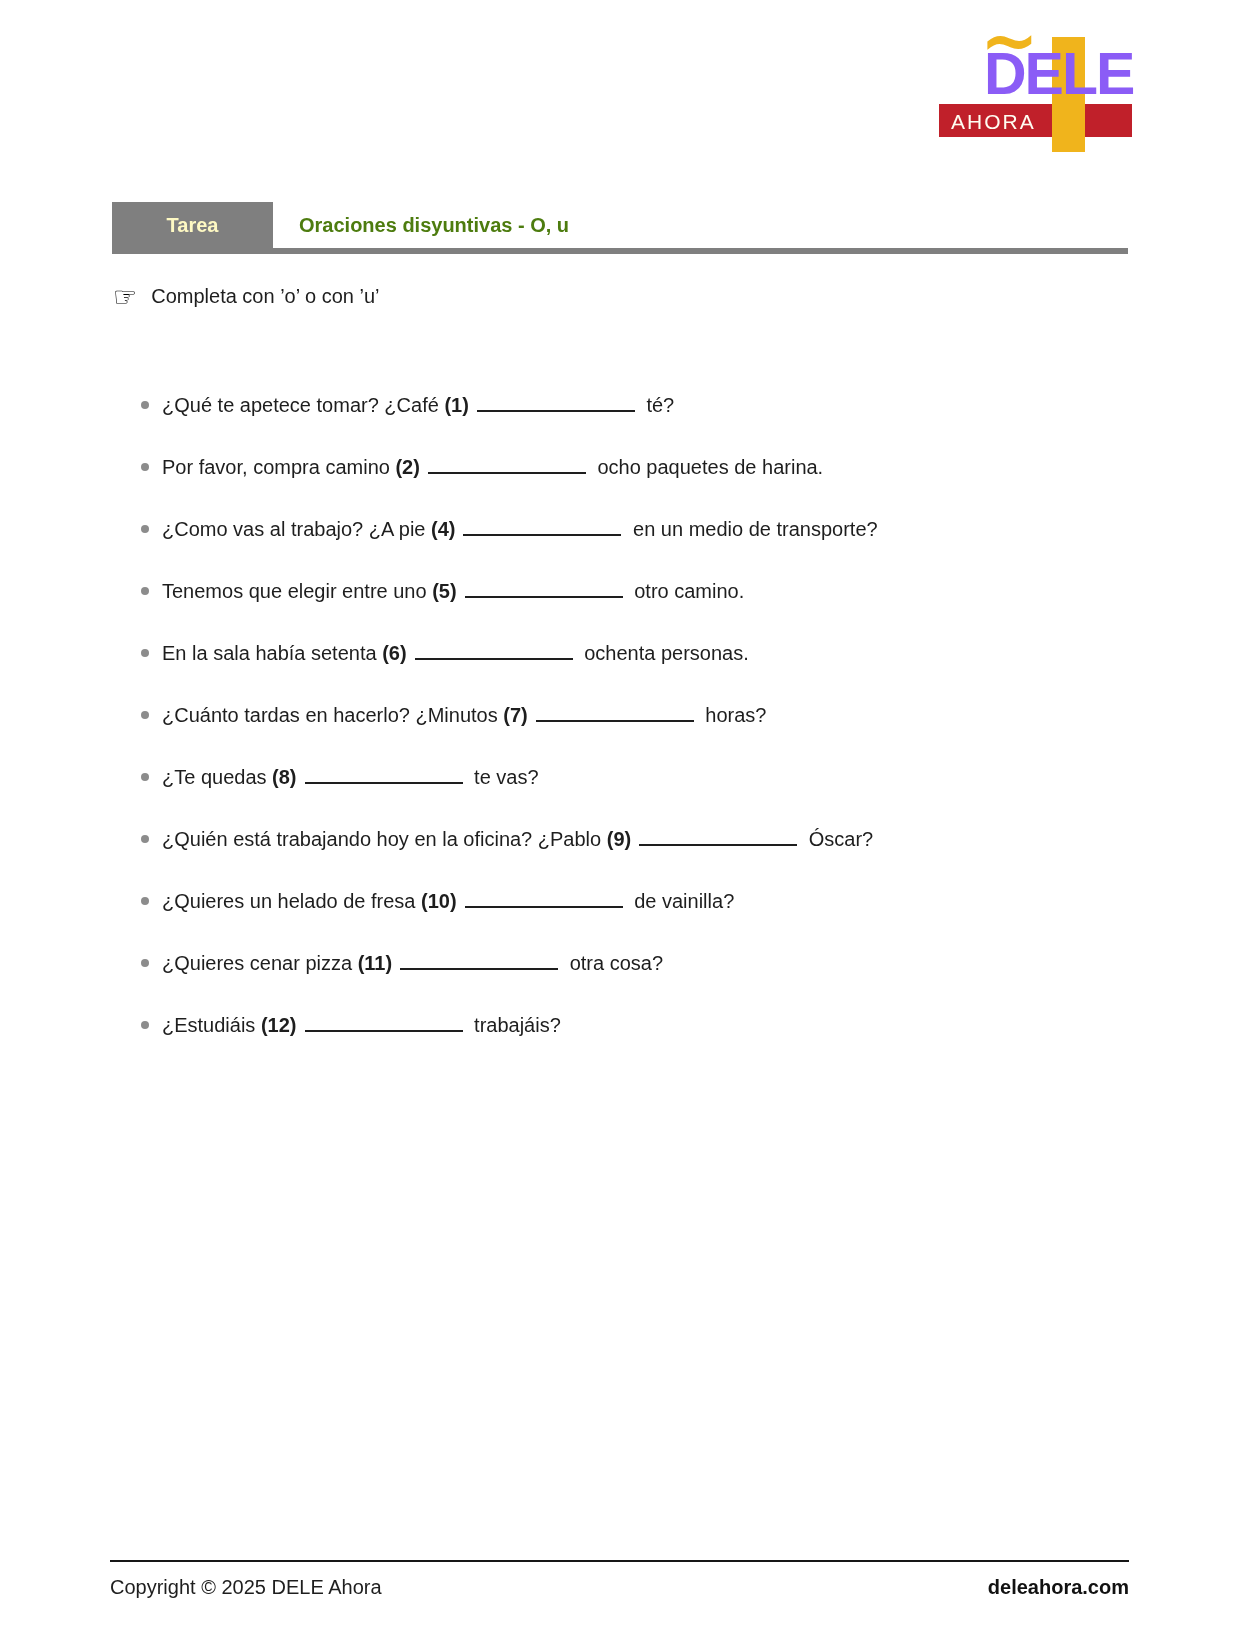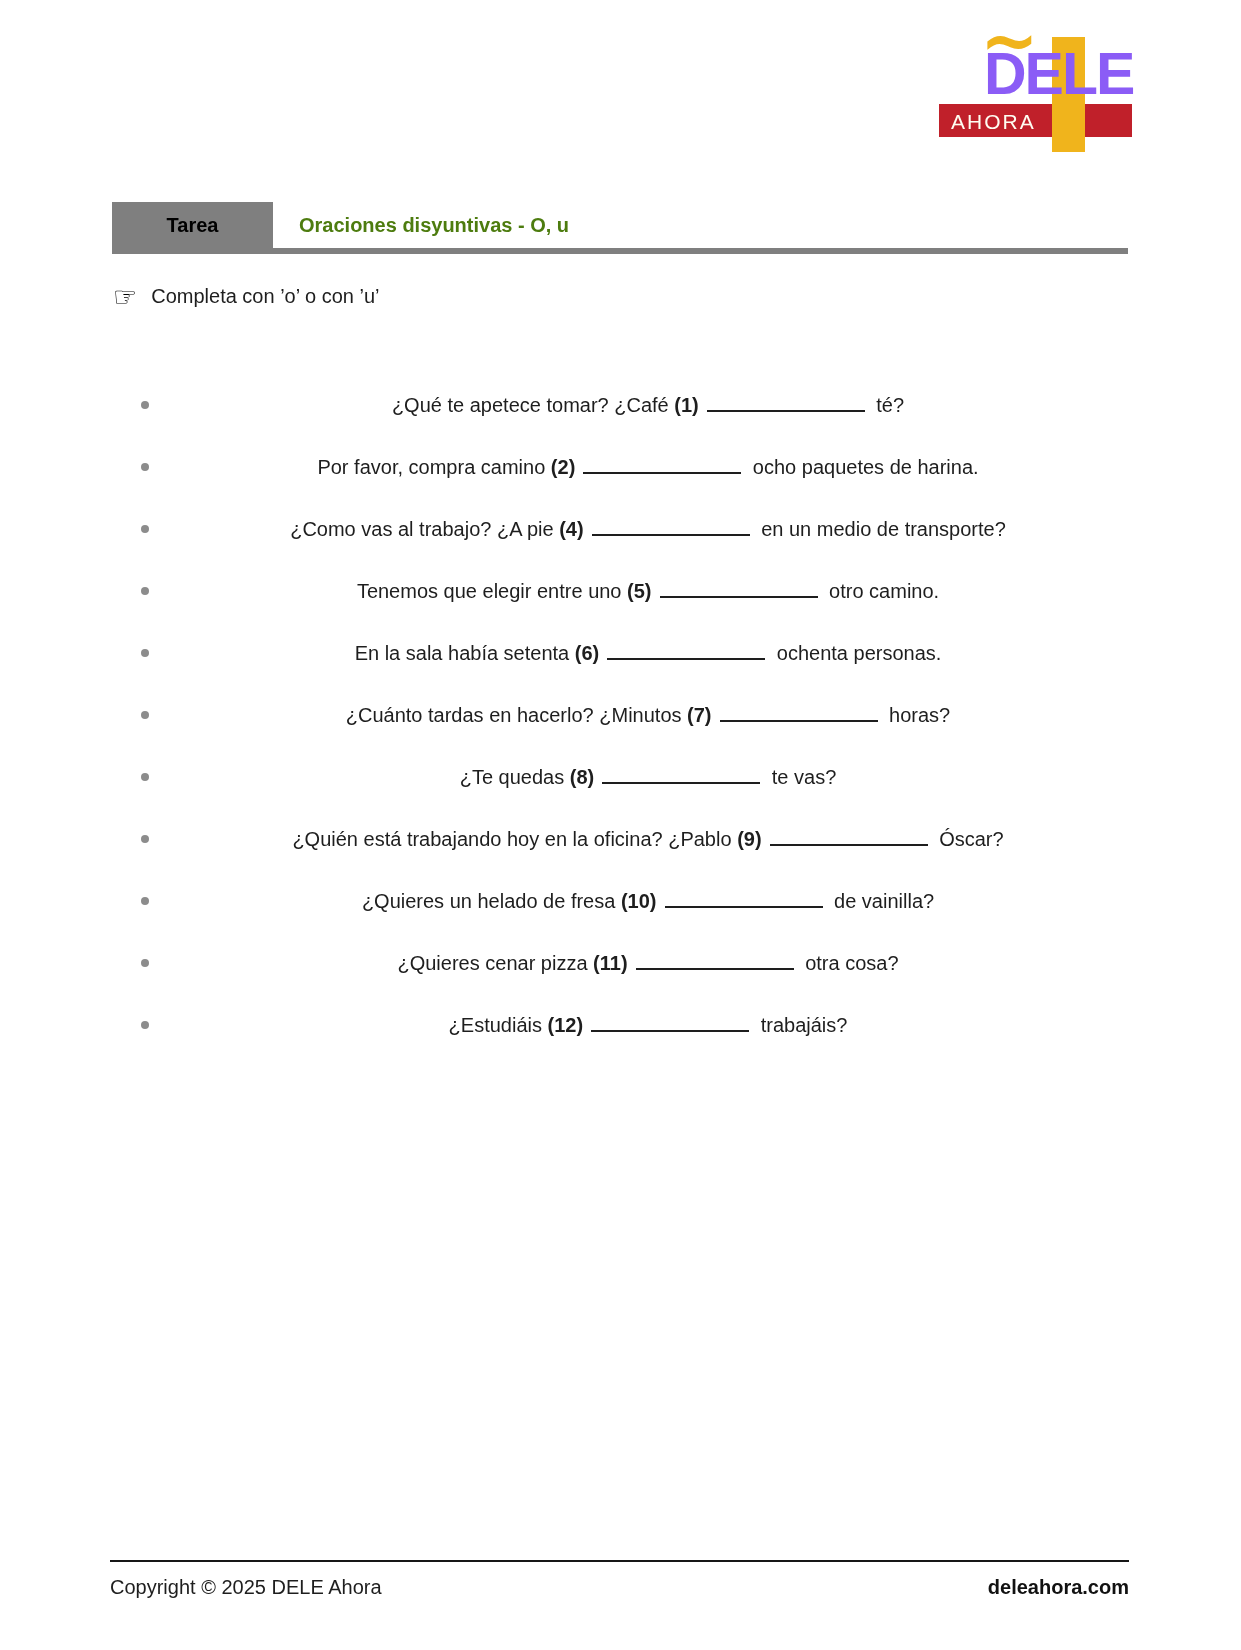--- a/index.html
+++ b/index.html
@@ -22,21 +22,21 @@
   }
   .logo-ahora {
     position:absolute; left:951px; top:109px; z-index:3;
     font-size:21px; line-height:25px; font-weight:normal; letter-spacing:2px; color:#fffdf2;
   }
 
   
   .tab-box {
     position:absolute; left:112px; top:202px; width:161px; height:46px; background:#7f7f7f;
     display:flex; align-items:center; justify-content:center;
-    color:#000000; font-size:20px; font-weight:bold;
+    color:#fef9c3; font-size:20px; font-weight:bold;
   }
   .header-title {
     position:absolute; left:299px; top:202px; height:46px;
     display:flex; align-items:center;
     color:#4d7c0f; font-size:20px; font-weight:bold;
   }
   .header-rule { position:absolute; left:112px; top:248px; width:1016px; height:6px; background:#7f7f7f; }
 
   
   .instruction {
@@ -44,21 +44,21 @@
     display:flex; align-items:center; gap:14px; font-size:20px; color:#1e1e1e;
   }
   .hand-icon { font-family:"DejaVu Sans", sans-serif; font-size:27px; line-height:27px; color:#000; }
 
   
   .exercise-list {
     position:absolute; left:162px; top:384px; width:972px;
     list-style:none; margin:0; padding:0;
   }
   .exercise-list li {
-    position:relative; font-size:20px; line-height:42px; margin-bottom:20px; color:#1e1e1e;text-align:center;
+    position:relative; font-size:20px; line-height:42px; margin-bottom:20px; color:#1e1e1e;
   }
   .exercise-list li::before {
     content:""; position:absolute; left:-21px; top:17px;
     width:8px; height:8px; border-radius:50%; background:#8c8c8c;
   }
   .exercise-list li.condensed { letter-spacing:-0.5px; }
   .blank {
     display:inline-block; width:158px; height:1em;
     border-bottom:2px solid #1e1e1e; margin:0 6px 0 8px;
   }

